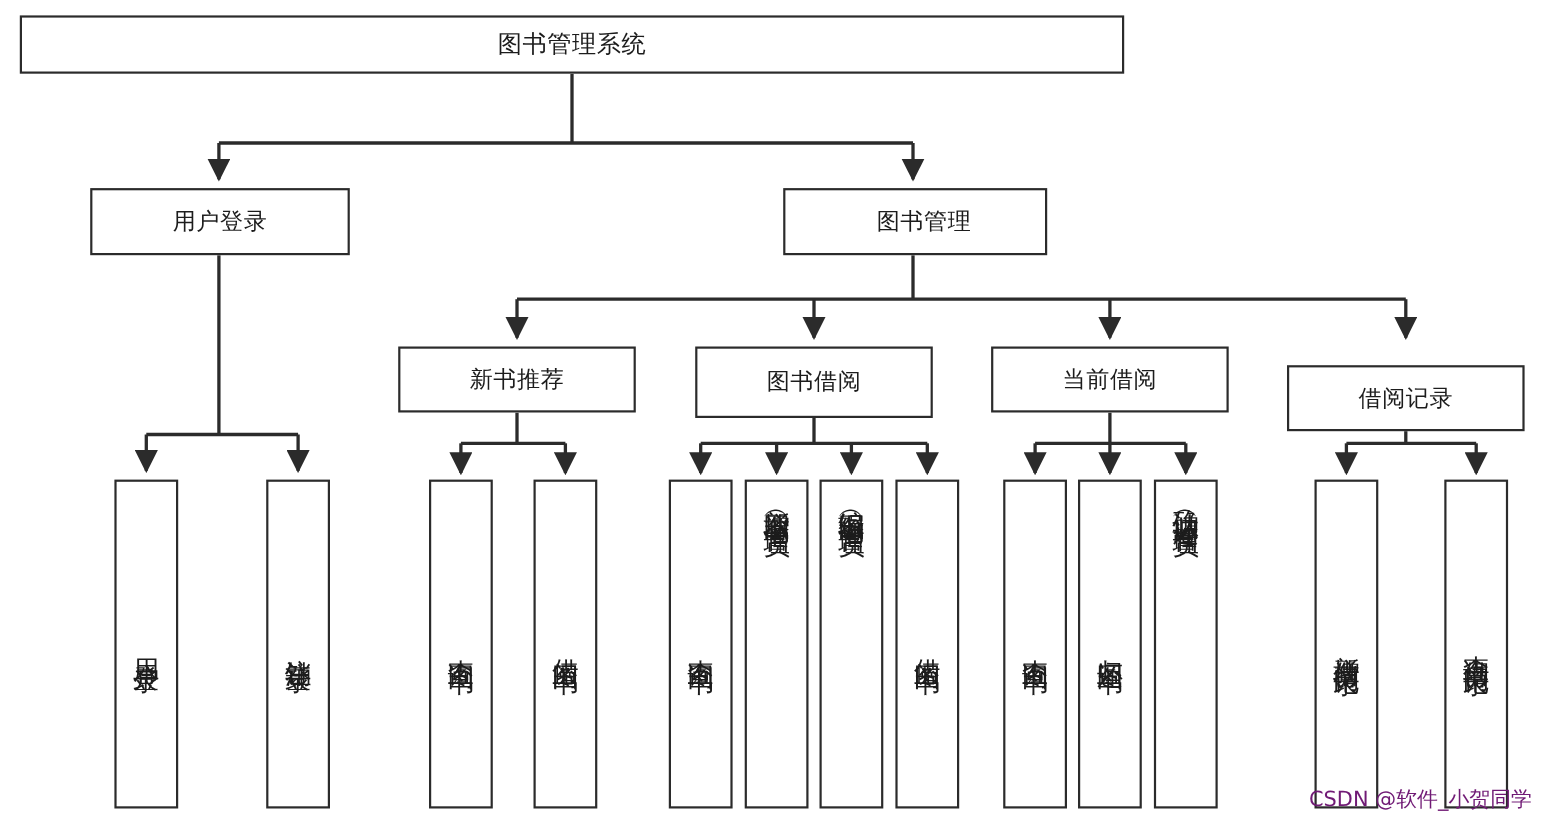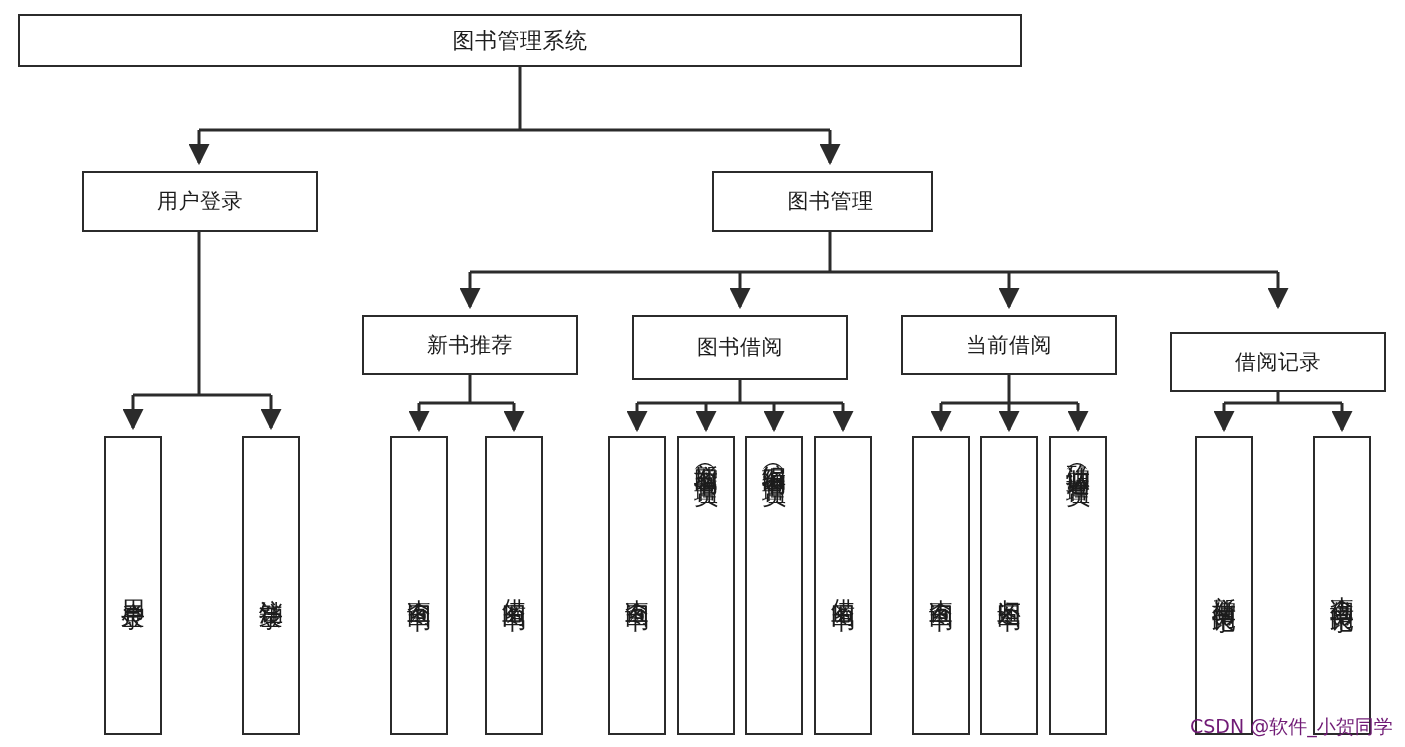--- a/index.html
+++ b/index.html
@@ -137,21 +137,21 @@
     </g>
   </svg>
 
   <div class="node horiz root" style="left:18px; top:14px; width:1004px; height:53px;">
     <span class="label">图书管理系统</span>
   </div>
 
   <div class="node horiz" style="left:82px; top:171px; width:236px; height:61px;">
     <span class="label">用户登录</span>
   </div>
-  <div class="node horiz" style="left:712px; top:171px; width:221px; height:61px;padding-left:16px;">
+  <div class="node horiz" style="left:712px; top:171px; width:240px; height:61px;padding-left:16px;">
     <span class="label">图书管理</span>
   </div>
 
   <div class="node horiz" style="left:362px; top:315px; width:216px; height:60px;">
     <span class="label">新书推荐</span>
   </div>
   <div class="node horiz" style="left:632px; top:315px; width:216px; height:65px;">
     <span class="label">图书借阅</span>
   </div>
   <div class="node horiz" style="left:901px; top:315px; width:216px; height:60px;">

